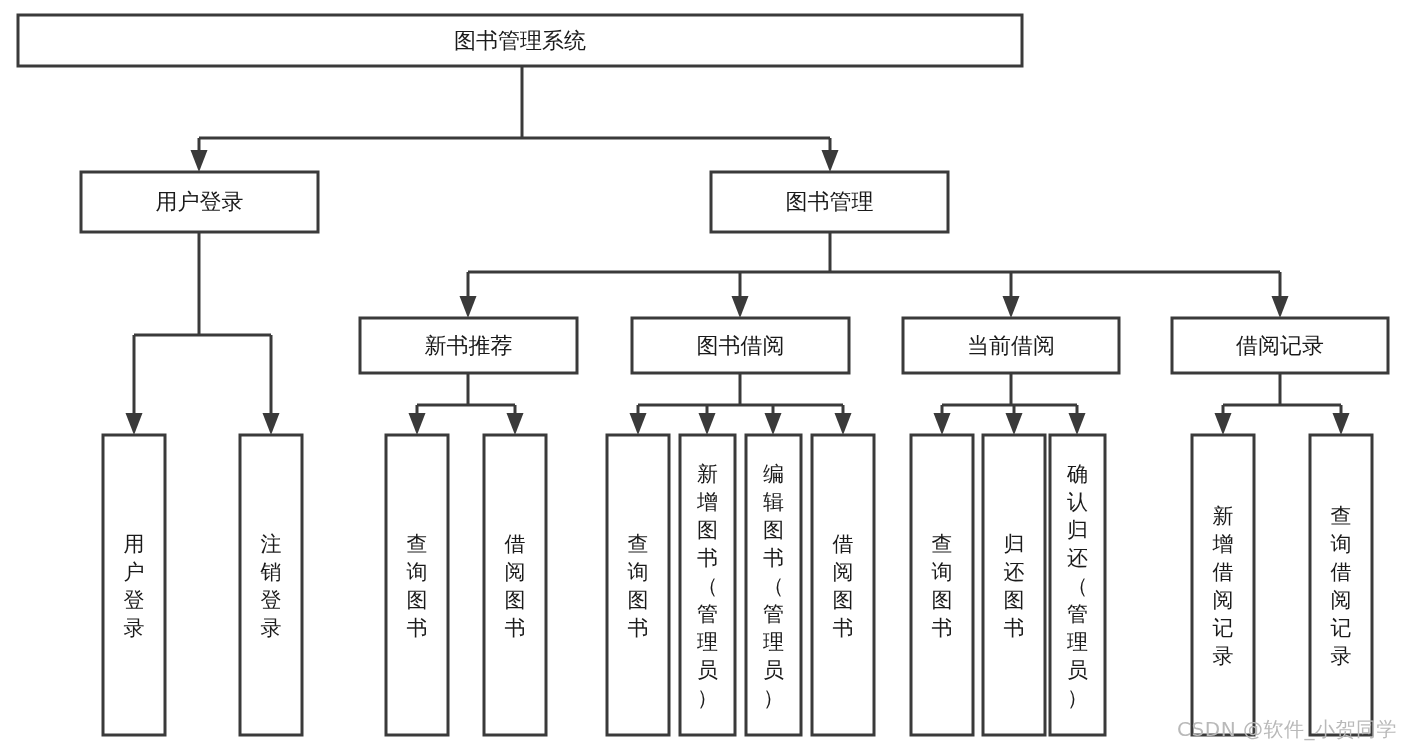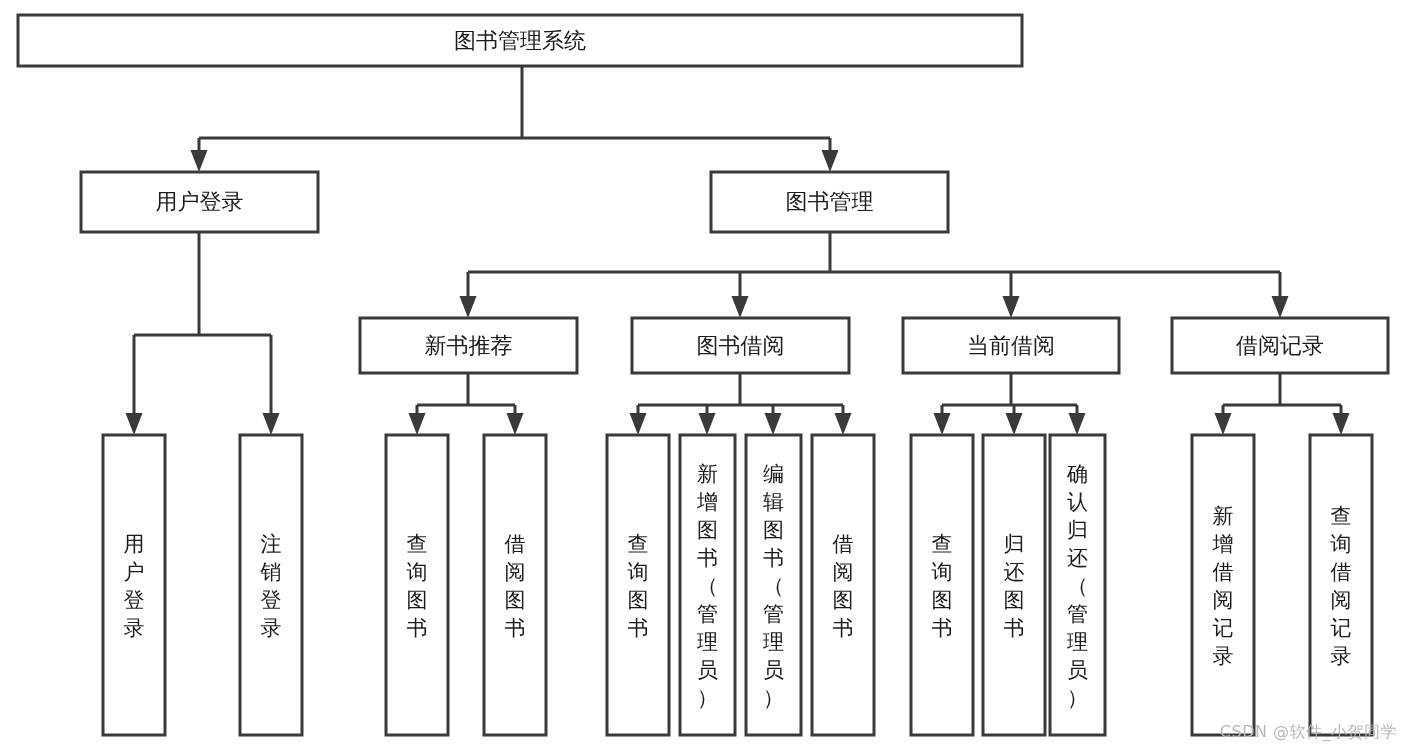--- a/index.html
+++ b/index.html
@@ -51,21 +51,21 @@
   }
   .edge-arrow {
     fill: #3a3a3a;
     stroke: none;
   }
   .watermark-text {
     position: absolute;
     right: 8px;
     bottom: 4px;
     font-family: "DejaVu Sans", "Liberation Sans", sans-serif;
-    font-size: 16px;
+    font-size: 20px;
     color: #b9b9b9;
     white-space: nowrap;
     letter-spacing: 0.5px;
   }
 </style>
 </head>
 <body>
 
 <div id="diagram-root">
   <svg class="flow" viewBox="0 0 1405 747" xmlns="http://www.w3.org/2000/svg">

